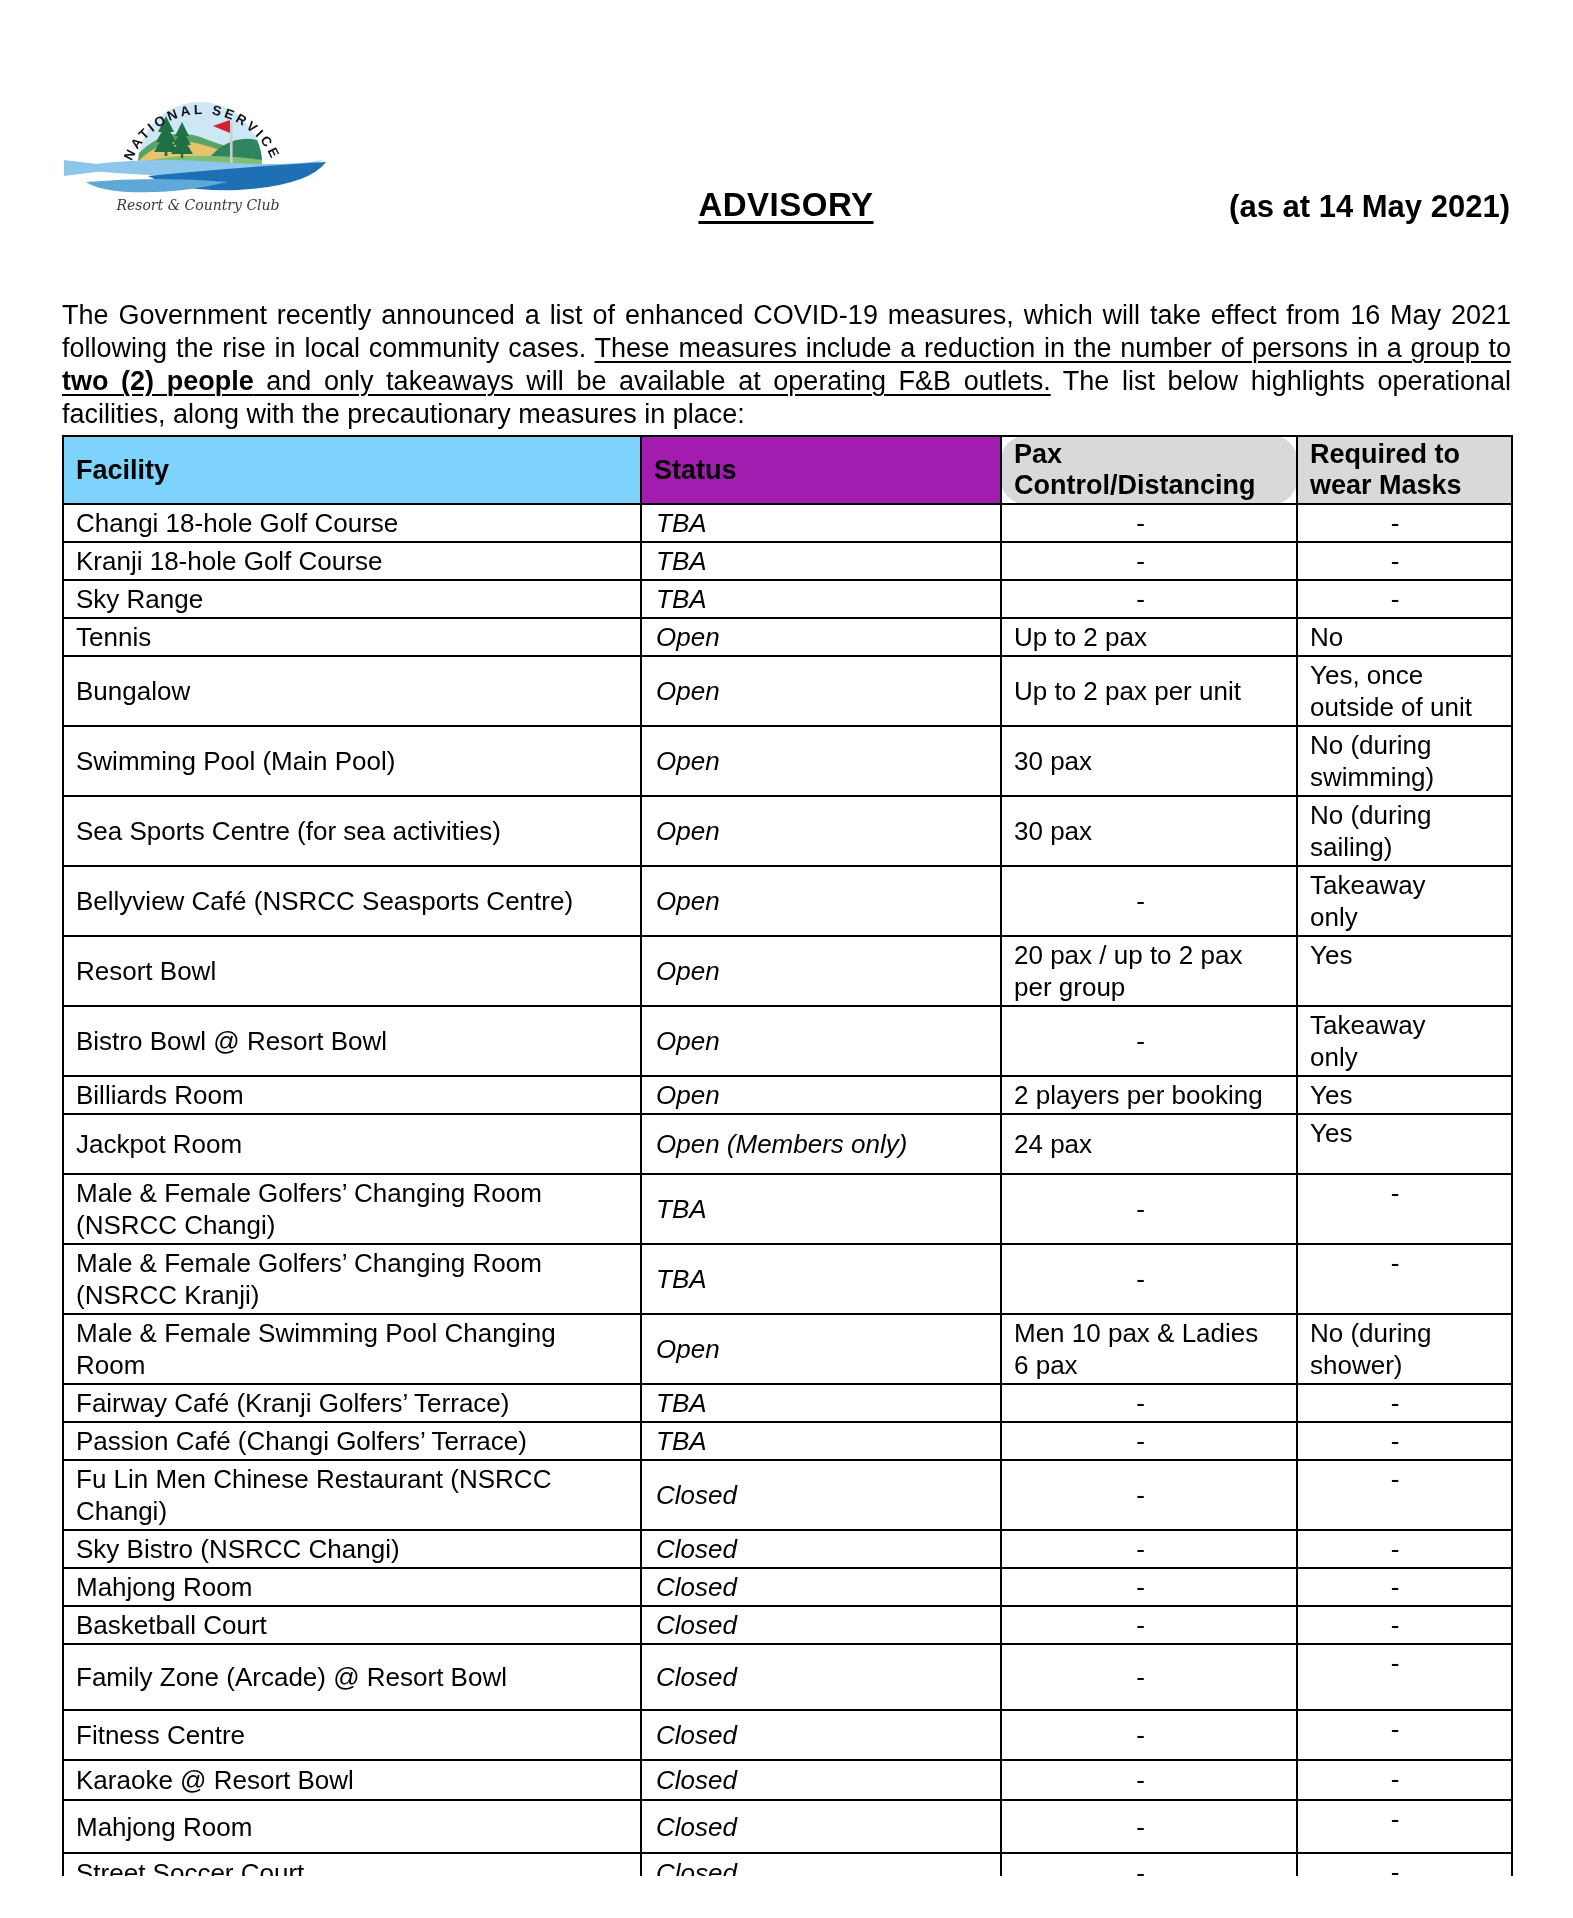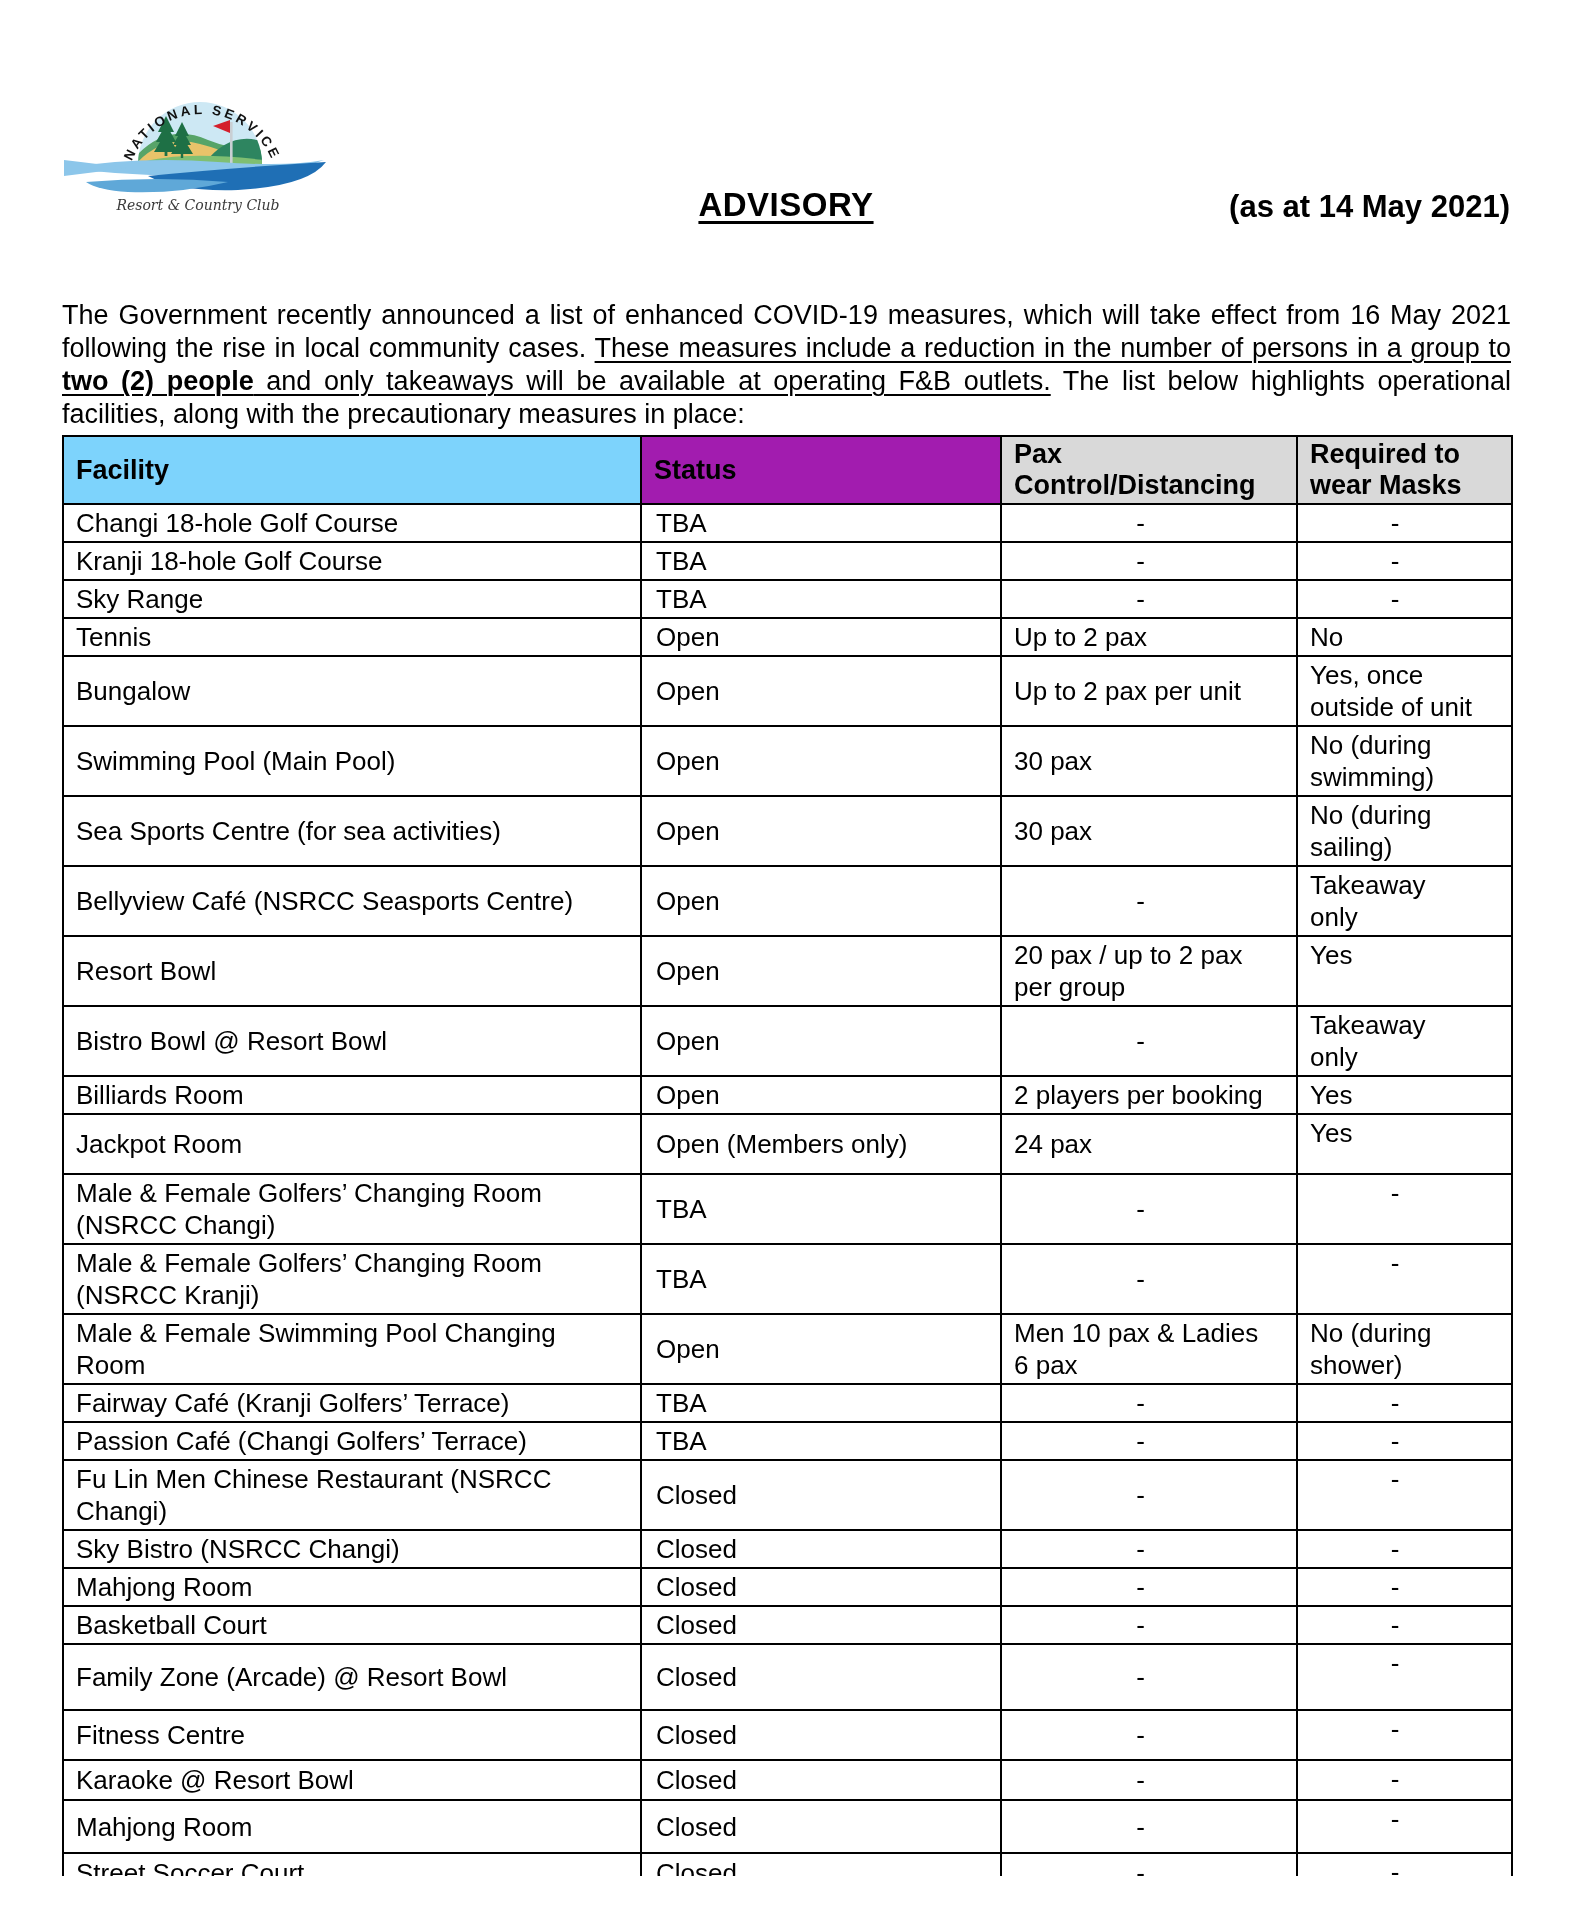--- a/index.html
+++ b/index.html
@@ -34,21 +34,21 @@
     font-size:26px;line-height:32px;
   }
   table.facilities td,table.facilities th{
     border:2px solid #000;overflow:hidden;
   }
   table.facilities th{
     background:#d9d9d9;font-size:27px;font-weight:bold;text-align:left;
     vertical-align:middle;padding:2px 6px 2px 12px;line-height:31px;
   }
   td.c-facility{vertical-align:middle;text-align:left;padding:2px 18px 2px 12px;}
-  td.c-status  {vertical-align:middle;text-align:left;padding:2px 28px 2px 14px;}
+  td.c-status  {vertical-align:middle;text-align:left;padding:2px 28px 2px 14px;font-style:italic;}
   td.c-pax     {vertical-align:middle;text-align:left;padding:2px 29px 2px 12px;}
   td.c-masks   {vertical-align:top;   text-align:left;padding:2px 31px 2px 12px;}
   td.dash{text-align:center;}
 </style>
 </head>
 <body>
 
 <svg class="logo" viewBox="0 0 276 152" xmlns="http://www.w3.org/2000/svg">
   <defs>
     <clipPath id="domeclip">
@@ -105,21 +105,21 @@
     <colgroup>
       <col style="width:578px">
         <col style="width:360px">
         <col style="width:296px">
         <col style="width:215px">
     </colgroup>
     <thead>
       <tr style="height:62px">
         <th style="background: #7dd3fc;">Facility</th>
         <th style="background: #a21caf;">Status</th>
-        <th style="background: rgb(217, 217, 217);">Pax Control/Distancing</th>
+        <th style="background: rgb(217, 217, 217); border-radius: 24px;">Pax Control/Distancing</th>
         <th style="background: rgb(217, 217, 217);">Required to wear Masks</th>
       </tr>
     </thead>
     <tbody>
         <tr style="height: 31px;">
     <td class="c-facility">Changi 18-hole Golf Course</td>
     <td class="c-status">TBA</td>
     <td class="c-pax dash">-</td>
     <td class="c-masks dash">-</td>
   </tr>

